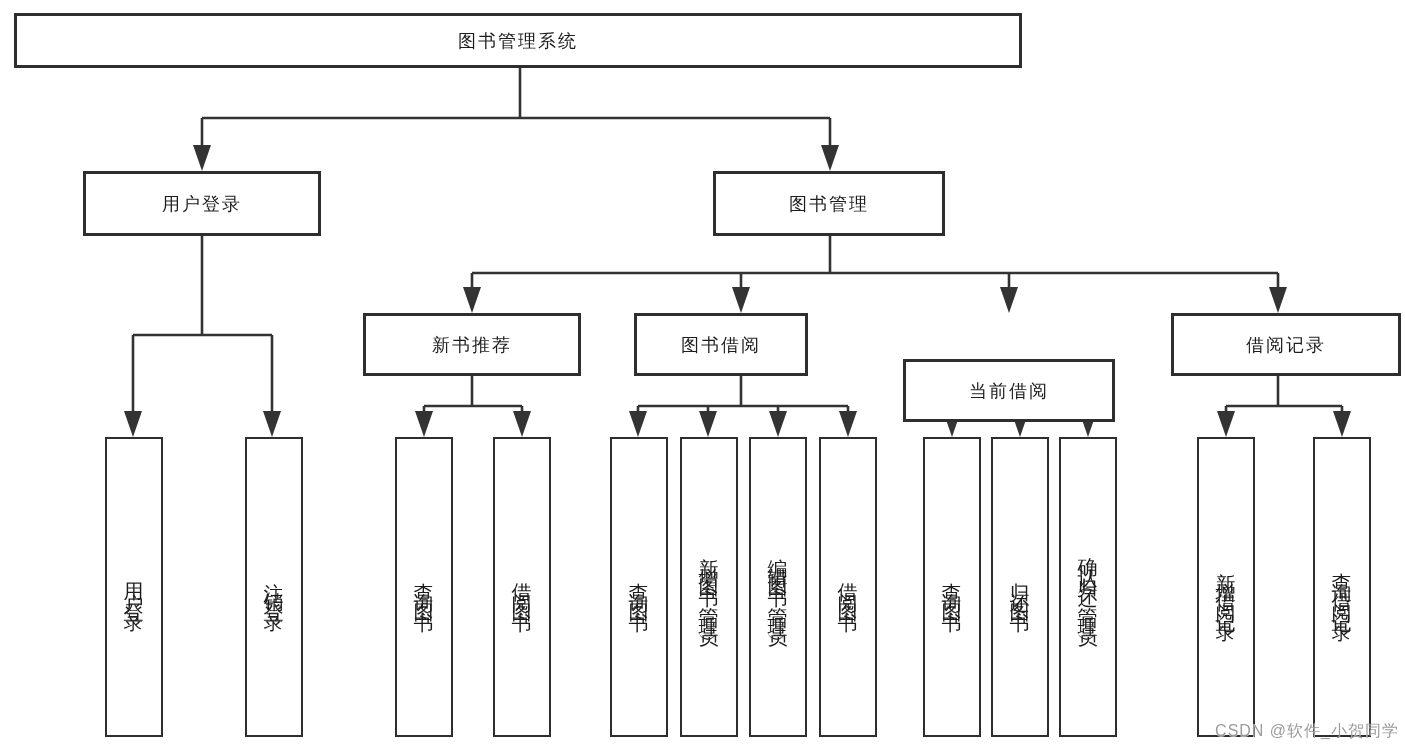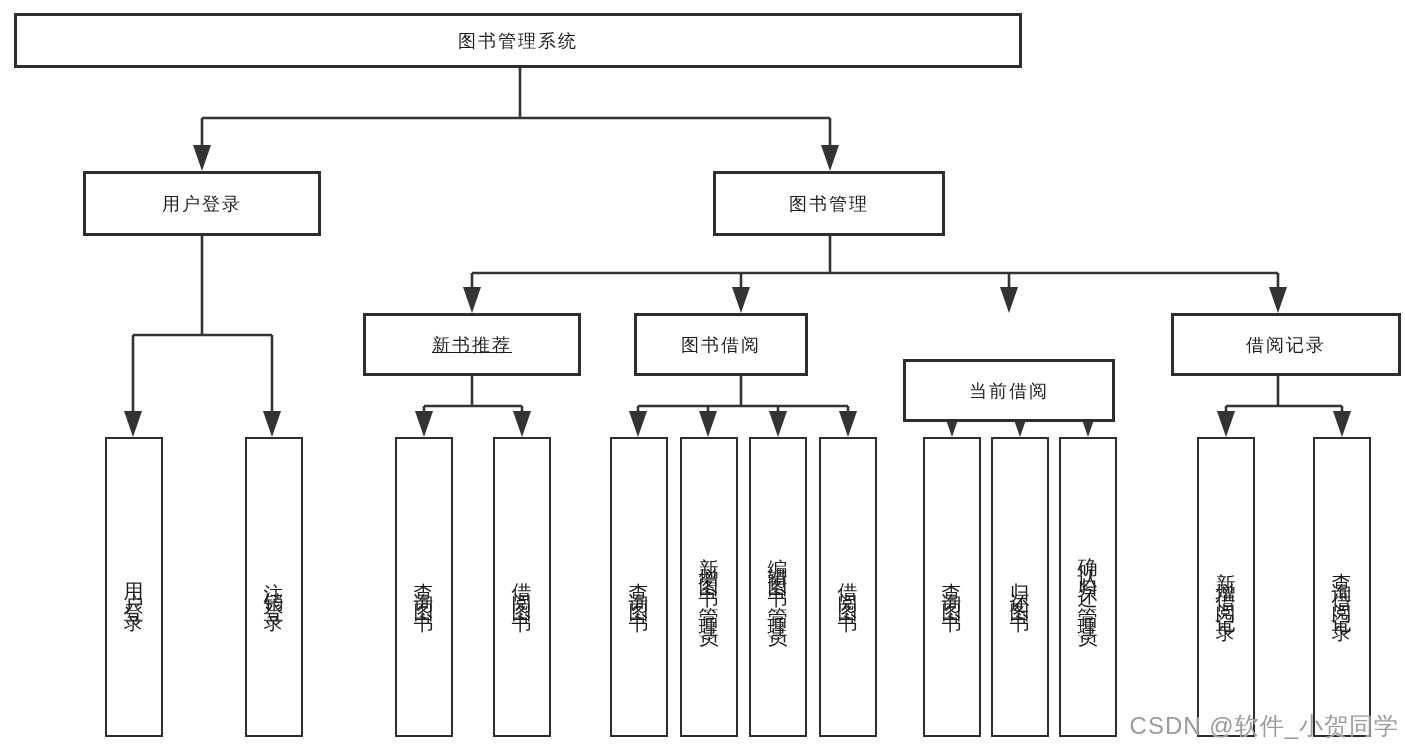--- a/index.html
+++ b/index.html
@@ -43,21 +43,21 @@
     letter-spacing: 10px;
     line-height: 1;
   }
   
   .n-root  { left: 14px;   top: 13px;  width: 1008px; height: 55px; }
   
   .n-login { left: 83px;   top: 171px; width: 238px;  height: 65px; }
   .n-mgmt  { left: 713px;  top: 171px; width: 232px;  height: 65px; }
   
   .n-l3    { top: 313px; height: 63px; }
-  .n-newbook { left: 363px;  width: 218px; text-decoration: underline; }
+  .n-newbook { left: 363px;  width: 218px; }
   .n-borrow  { left: 634px;  width: 174px; }
   .n-current { left: 903px;  width: 212px; margin-top: 46px; }
   .n-records { left: 1171px; width: 230px; }
   
   .lf { top: 437px; height: 300px; width: 58px; }
   .lf-1  { left: 105px;  }
   .lf-2  { left: 245px;  }
   .lf-3  { left: 395px;  }
   .lf-4  { left: 493px;  }
   .lf-5  { left: 610px;  }
@@ -66,21 +66,21 @@
   .lf-8  { left: 819px;  }
   .lf-9  { left: 923px;  }
   .lf-10 { left: 991px;  }
   .lf-11 { left: 1059px; }
   .lf-12 { left: 1197px; }
   .lf-13 { left: 1313px; }
   #watermark {
     position: absolute;
     right: 6px;
     bottom: 5px;
-    font-size: 24px;
+    font-size: 16px;
     color: #9b9b9b;
     letter-spacing: 1px;
     z-index: 5;
     text-shadow: 0 1px 0 rgba(255,255,255,0.6);
     margin-top: 44px;
   }
 </style>
 </head>
 <body>
 

